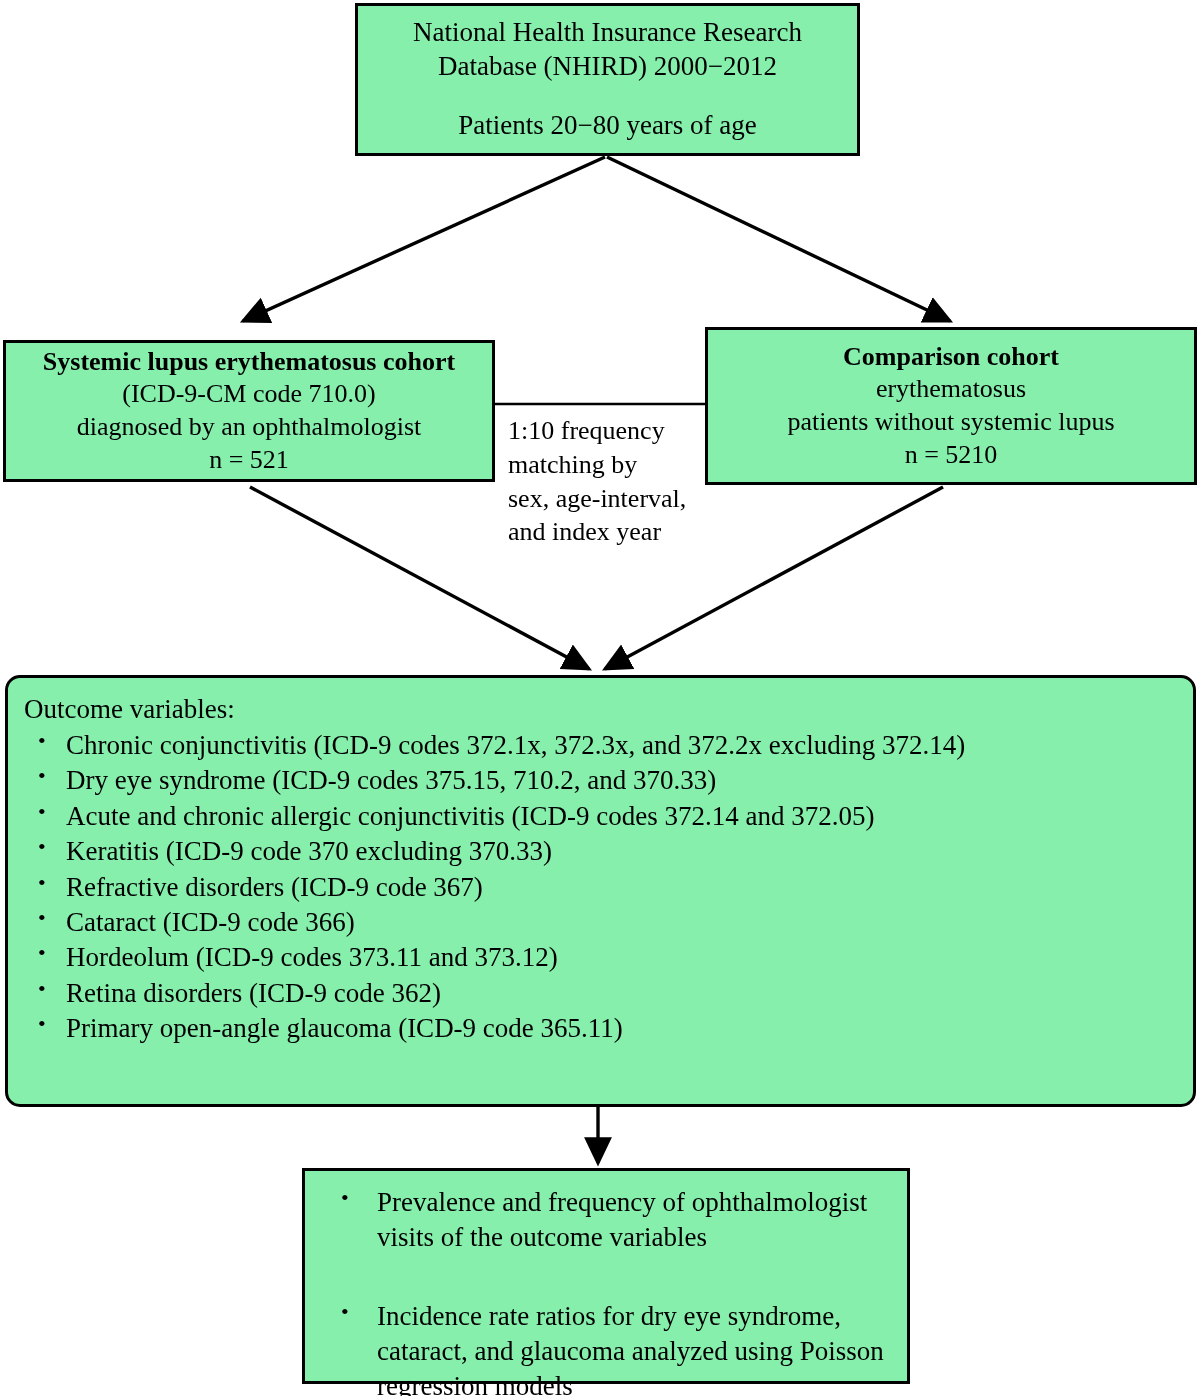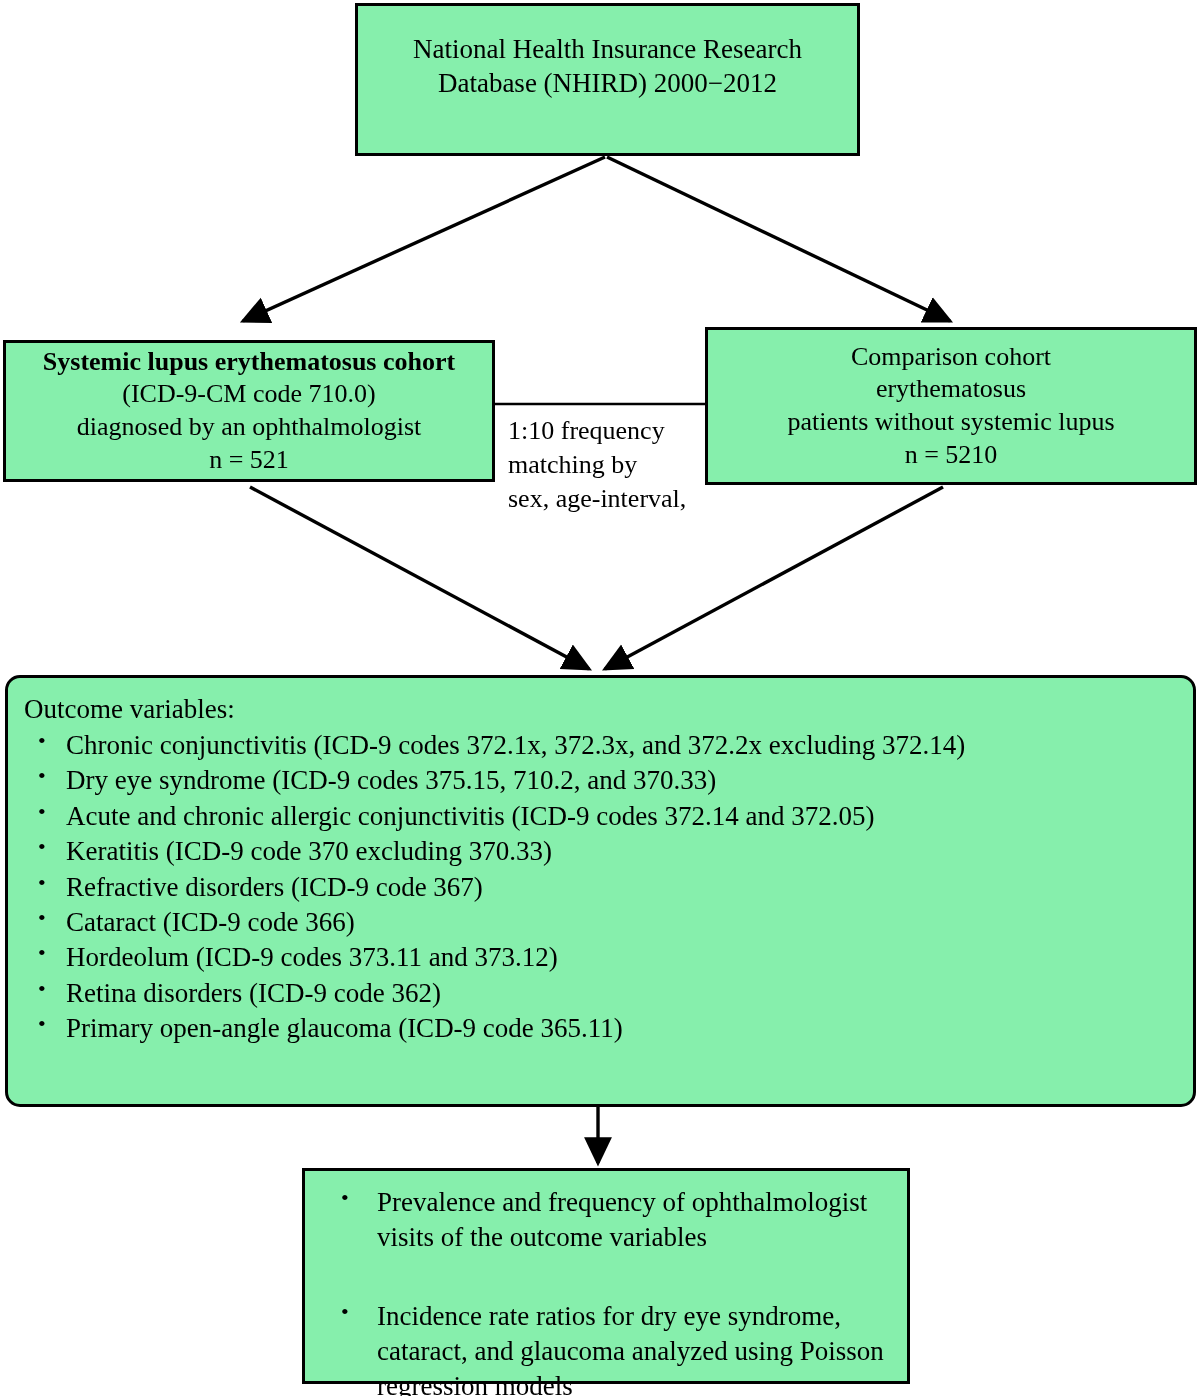--- a/index.html
+++ b/index.html
@@ -61,21 +61,21 @@
 
   
   #node-comparison {
     left: 705px;
     top: 327px;
     width: 492px;
     height: 158px;
     padding: 4px 8px;
   }
   #node-comparison .ln { font-size: 26px; line-height: 1.26; }
-  #node-comparison .hd { font-weight: normal; font-size: 26px; line-height: 1.26; }
+  #node-comparison .hd { font-weight: bold; font-size: 26px; line-height: 1.26; }
 
   
   #matching-caption {
     position: absolute;
     left: 508px;
     top: 414px;
     width: 200px;
     font-size: 26px;
     line-height: 1.30;
     text-align: left;
@@ -167,40 +167,42 @@
 
     <line x1="943" y1="487" x2="605" y2="669" stroke="#000000" stroke-width="3.4" marker-end="url(#arrowhead)"></line>
 
     <line x1="598" y1="1105" x2="598" y2="1163" stroke="#000000" stroke-width="3.4" marker-end="url(#arrowhead)"></line>
   </svg>
 
   <div class="node ctr" id="node-source">
     <div class="ln">National Health Insurance Research</div>
     <div class="ln">Database (NHIRD) 2000−2012</div>
     <div class="gap"></div>
+    <div class="ln">Patients 20−80 years of age</div>
   </div>
 
   <div class="node ctr" id="node-sle">
     <div class="hd">Systemic lupus erythematosus cohort</div>
     <div class="ln">(ICD-9-CM code 710.0)</div>
     <div class="ln">diagnosed by an ophthalmologist</div>
     <div class="ln">n = 521</div>
   </div>
 
   <div class="node ctr" id="node-comparison">
     <div class="hd">Comparison cohort</div>
     <div class="ln">erythematosus</div>
     <div class="ln">patients without systemic lupus</div>
     <div class="ln">n = 5210</div>
   </div>
 
   <div id="matching-caption">
     <div>1:10 frequency</div>
     <div>matching by</div>
     <div>sex, age-interval,</div>
+    <div>and index year</div>
   </div>
 
   <div class="node" id="node-outcomes">
     <div class="heading">Outcome variables:</div>
     <ul>
       <li>Chronic conjunctivitis (ICD-9 codes 372.1x, 372.3x, and 372.2x excluding 372.14)</li>
       <li>Dry eye syndrome (ICD-9 codes 375.15, 710.2, and 370.33)</li>
       <li>Acute and chronic allergic conjunctivitis (ICD-9 codes 372.14 and 372.05)</li>
       <li>Keratitis (ICD-9 code 370 excluding 370.33)</li>
       <li>Refractive disorders (ICD-9 code 367)</li>

